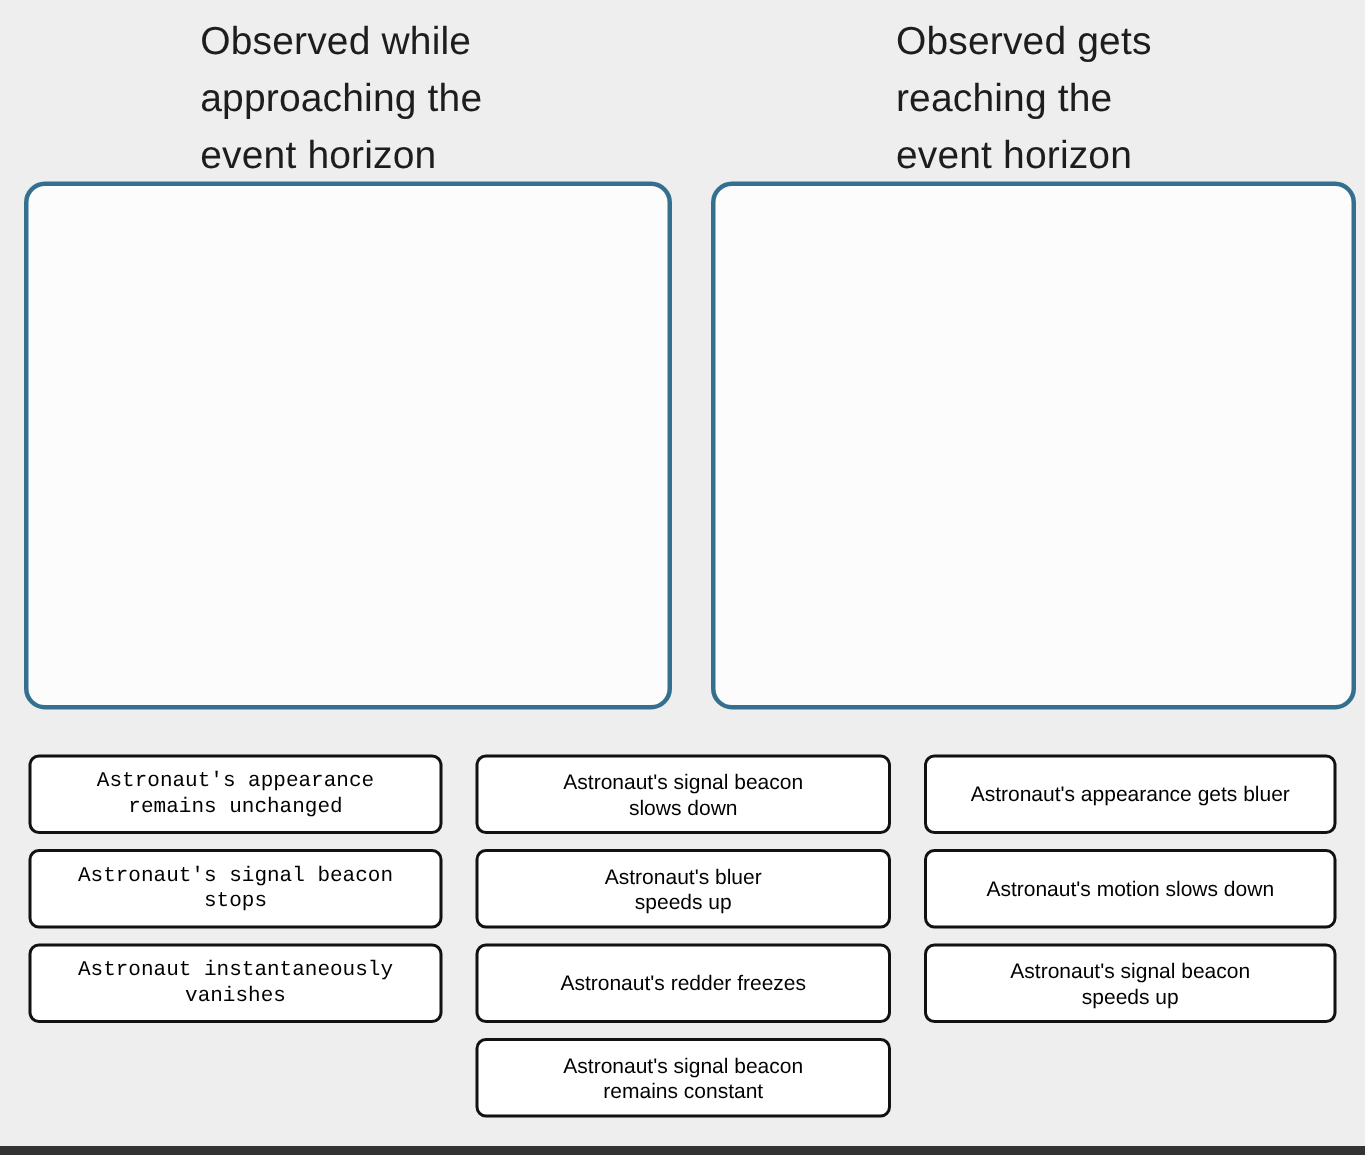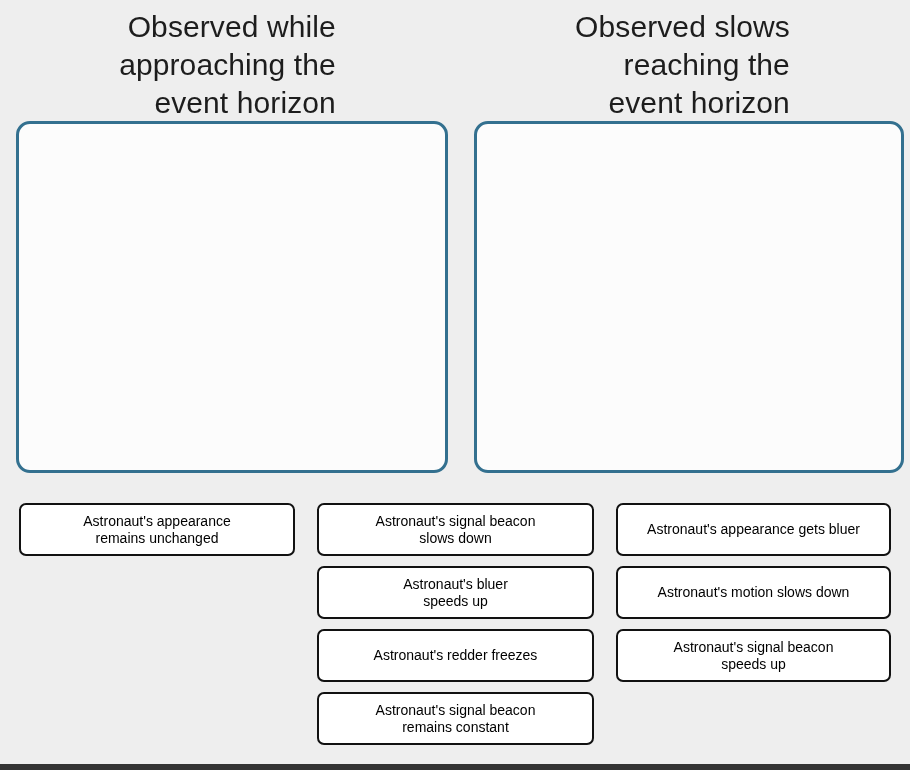--- a/index.html
+++ b/index.html
@@ -32,24 +32,24 @@
   }
   .heading-cell {
     width: 455px;
     display: flex;
     align-items: flex-start;
     justify-content: center;
     padding-top: 8px;
     box-sizing: border-box;
   }
   .heading-text {
-    font-size: 30px;
+    font-size: 26px;
     line-height: 38px;
     color: #1d1d1d;
-    text-align: right;
+    text-align: left;
     letter-spacing: 0.1px;
     white-space: pre-line;
     font-weight: 400;
   }
 
   
   .dropzone {
     position: absolute;
     background: #fcfcfc;
     border: 3px solid #33708f;
@@ -80,21 +80,21 @@
     justify-content: space-between;
     padding: 0 19px;
     box-sizing: border-box;
   }
   .bank-col {
     display: flex;
     flex-direction: column;
     justify-content: flex-start;
     gap: 10px;
   }
-  .bank-col.col1 { width: 276px; }
+  .bank-col.col1 { width: 276px; font-family: Liberation Mono, monospace; }
   .bank-col.col2 { width: 277px; margin-left: 16px; }
   .bank-col.col3 { width: 275px; margin-left: 16px; }
 
   .tile {
     height: 53px;
     background: #ffffff;
     border: 2px solid #111111;
     border-radius: 7px;
     box-sizing: border-box;
     display: flex;
@@ -127,37 +127,44 @@
 
 <div id="stage">
 
   <div class="headings">
     <div class="heading-cell">
       <div class="heading-text">Observed while
 approaching the
 event horizon</div>
     </div>
     <div class="heading-cell">
-      <div class="heading-text">Observed slows
+      <div class="heading-text">Observed gets
 reaching  the
 event horizon</div>
     </div>
   </div>
 
   <div class="dropzone" id="dropzone-left"></div>
 
   <div class="dropzone" id="dropzone-right"></div>
 
   <div class="bank">
 
     <div class="bank-col col1">
       <div class="tile">
         <span class="tile-label">Astronaut's appearance
 remains unchanged</span>
       </div>
+      <div class="tile">
+        <span class="tile-label">Astronaut's signal beacon stops</span>
+      </div>
+      <div class="tile">
+        <span class="tile-label">Astronaut instantaneously
+vanishes</span>
+      </div>
     </div>
 
     <div class="bank-col col2">
       <div class="tile">
         <span class="tile-label">Astronaut's signal beacon
 slows down</span>
       </div>
       <div class="tile">
         <span class="tile-label">Astronaut's bluer
 speeds up</span>

